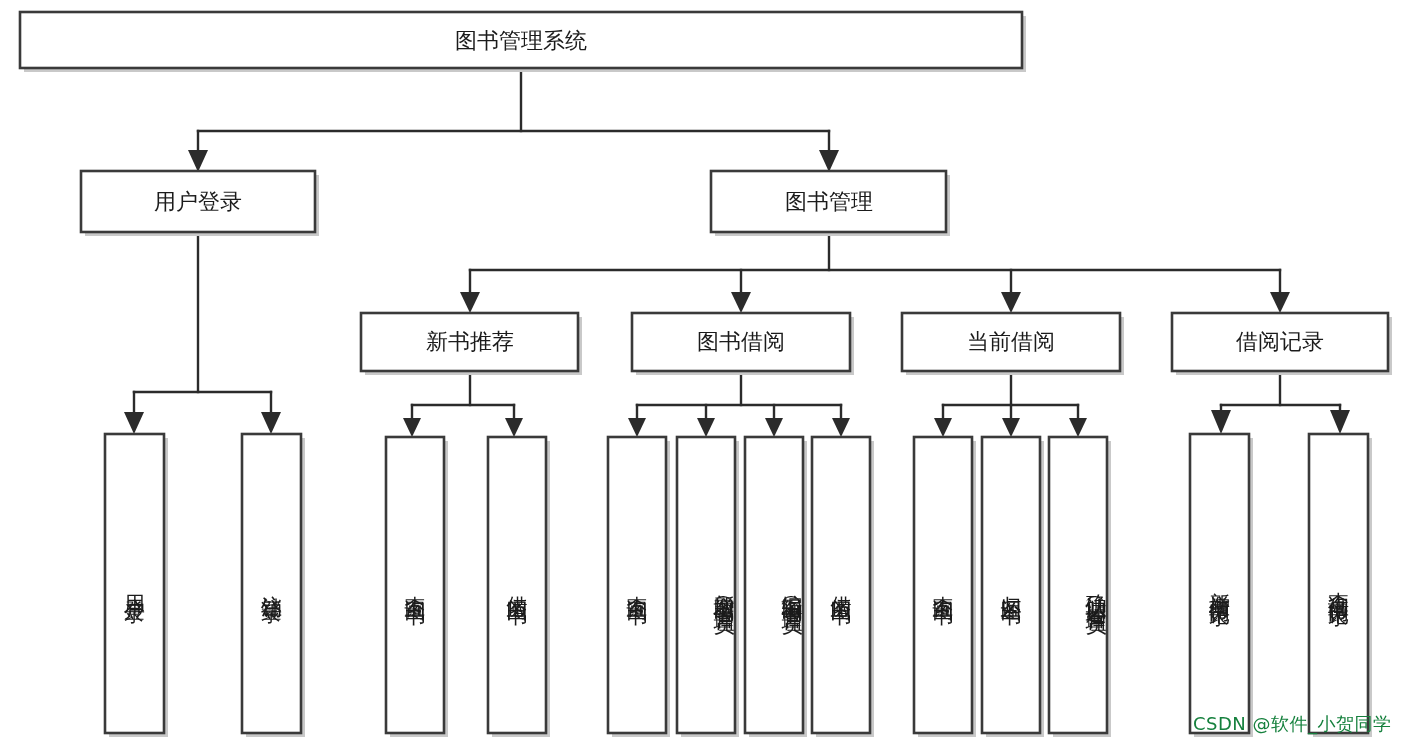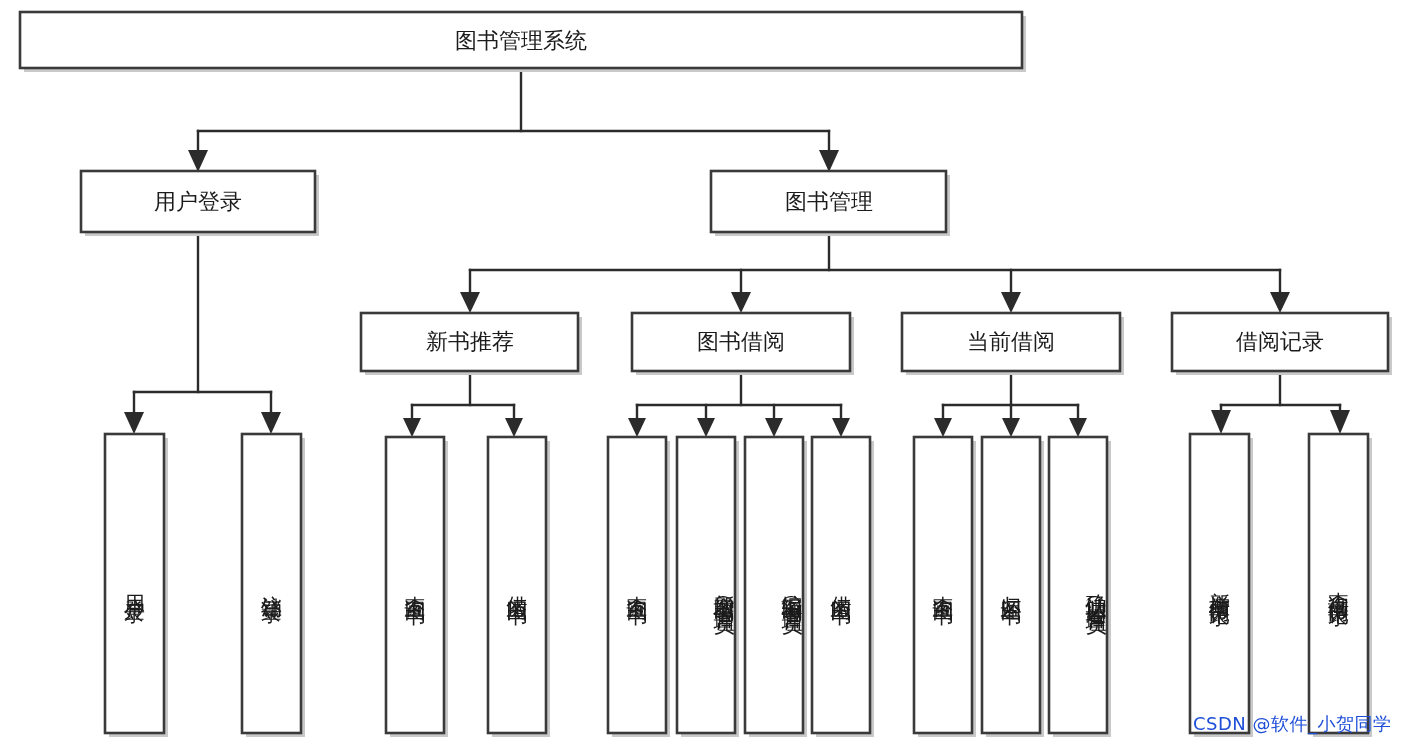--- a/index.html
+++ b/index.html
@@ -64,21 +64,21 @@
     align-items: flex-start;
     justify-content: center;
     white-space: nowrap;
     pointer-events: none;
   }
   .leaf-label.centered {
     align-items: center;
   }
   .watermark {
     position: absolute;
-    color: #1d4ed8;
+    color: #15803d;
     font-size: 18px;
     font-family: "DejaVu Sans", "Liberation Sans", sans-serif;
     white-space: nowrap;
     letter-spacing: 0.5px;
   }
 </style>
 </head>
 <body>
 
 <div id="diagram-root">

